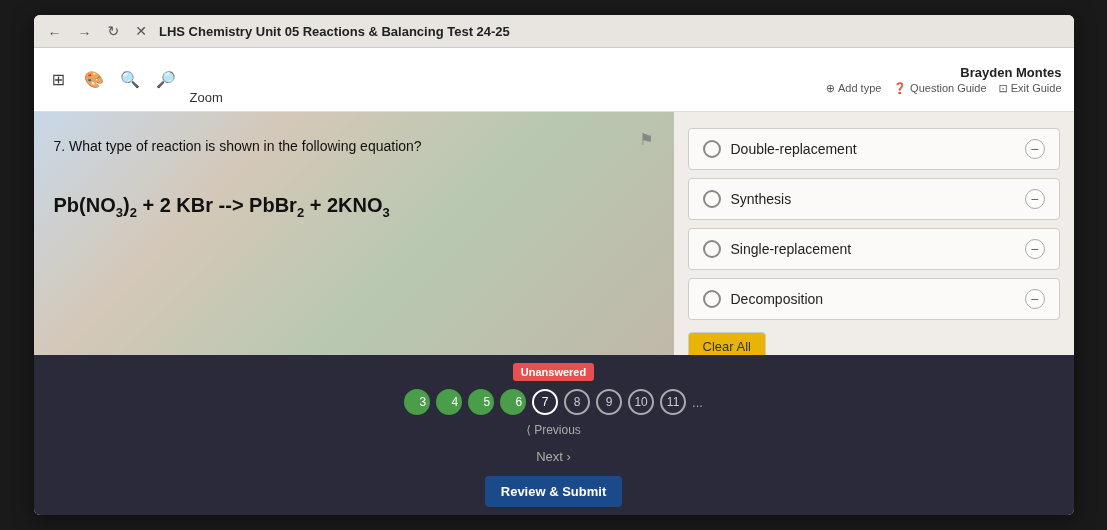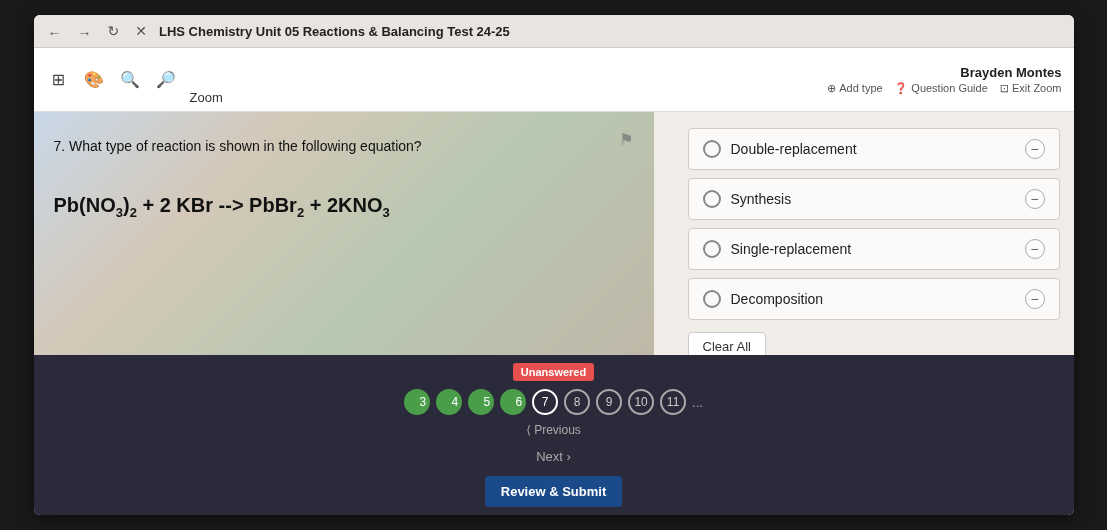--- a/index.html
+++ b/index.html
@@ -126,21 +126,20 @@
       color: #888;
       cursor: pointer;
     }
     .answers-panel {
       width: 400px;
       background: rgba(240, 237, 232, 0.7);
       padding: 16px 14px;
       display: flex;
       flex-direction: column;
       gap: 8px;
-      margin-left: 20px;
     }
     .answer-option {
       background: rgba(255,255,255,0.7);
       border: 1px solid #d0ccc8;
       border-radius: 4px;
       padding: 10px 14px;
       display: flex;
       align-items: center;
       justify-content: space-between;
       cursor: pointer;
@@ -168,21 +167,21 @@
       border-radius: 50%;
       display: flex;
       align-items: center;
       justify-content: center;
       font-size: 14px;
       color: #666;
       cursor: pointer;
       background: rgba(255,255,255,0.6);
     }
     .clear-all-btn {
-      background: #ffffff;
+      background: #eab308;
       border: 1px solid #ccc;
       border-radius: 4px;
       padding: 6px 14px;
       font-size: 13px;
       color: #333;
       cursor: pointer;
       align-self: flex-start;
       margin-top: 4px;
     }
     .bottom-nav {
@@ -294,21 +293,21 @@
         <button class="toolbar-action-btn">
           <span>⊕</span>
           <span>Add type</span>
         </button>
         <button class="toolbar-action-btn">
           <span>❓</span>
           <span>Question Guide</span>
         </button>
         <button class="toolbar-action-btn">
           <span>⊡</span>
-          <span>Exit Zoom</span>
+          <span>Exit Guide</span>
         </button>
       </div>
     </div>
   </div>
 
   <div class="main-content">
 
     <div class="question-panel">
       <div class="question-text">
         <span>7.</span>

